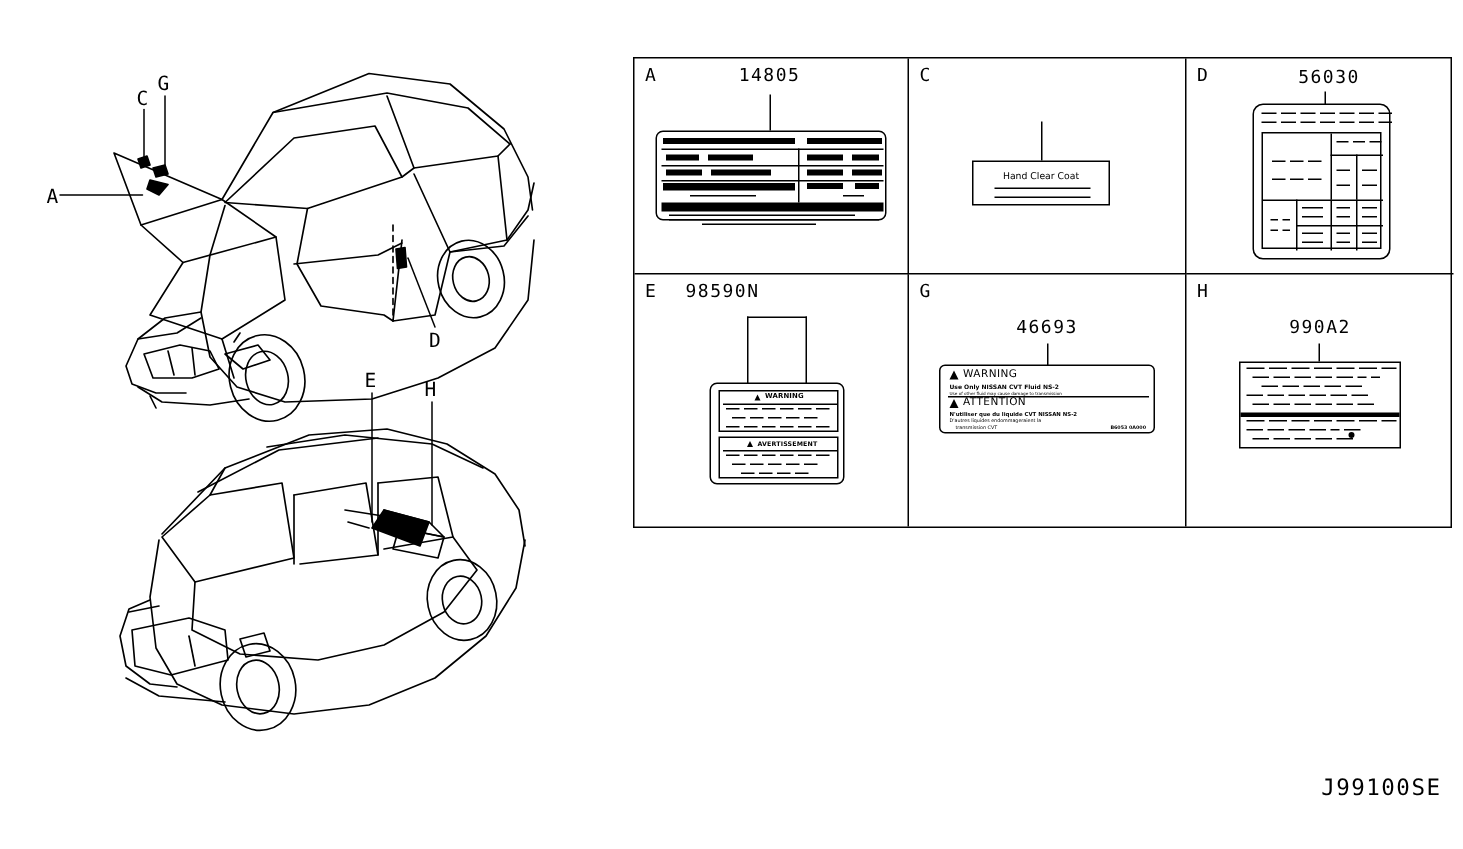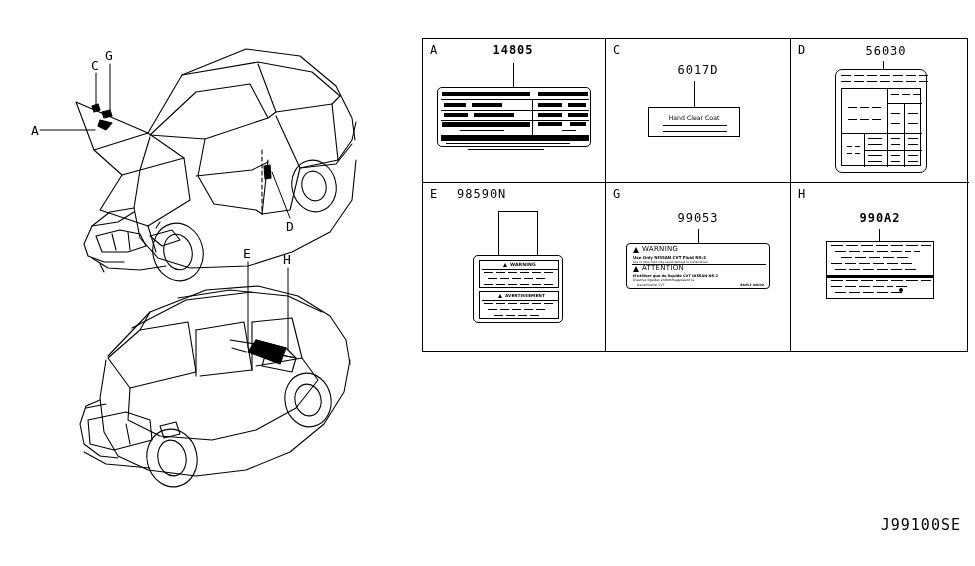--- a/index.html
+++ b/index.html
@@ -273,21 +273,21 @@
       <text class="callout-letter" x="243" y="258">E</text>
       <text class="callout-letter" x="283" y="264">H</text>
     </g>
   </svg>
 </div>
 
 <div id="label-grid">
 
   <div class="grid-cell">
     <span class="cell-letter">A</span>
-    <span class="cell-partno" style="left:10px;width:160px;font-weight:bold;">14805</span>
+    <span class="cell-partno" style="left:10px;width:160px;">14805</span>
     <div class="leader-line" style="left:90px;top:24px;height:24px;"></div>
 
     <div class="label-art" style="left:14px;top:48px;width:154px;height:60px;border-radius:5px;">
 
       <div class="hdr-band" style="left:4px;top:4px;width:88px;height:4px;"></div>
       <div class="hdr-band" style="left:100px;top:4px;width:50px;height:4px;"></div>
       <div class="rowline" style="left:3px;top:11px;width:148px;"></div>
       <div class="collines" style="left:94px;top:11px;height:36px;"></div>
 
       <div class="hdr-band" style="left:6px;top:15px;width:22px;height:3.6px;"></div>
@@ -311,21 +311,20 @@
 
       <div class="hdr-band" style="left:3px;top:48px;width:148px;height:5px;"></div>
       <div class="rowline" style="left:8px;top:55px;width:124px;"></div>
       <div class="rowline" style="left:8px;top:58px;width:140px;"></div>
       <div class="rowline" style="left:30px;top:61px;width:76px;"></div>
     </div>
   </div>
 
   <div class="grid-cell">
     <span class="cell-letter">C</span>
-    <span class="cell-partno" style="top:24px;">6017D</span>
     <div class="leader-line" style="left:88px;top:42px;height:32px;"></div>
 
     <div class="label-art" style="left:42px;top:68px;width:92px;height:30px;">
       <span class="cc-text" style="top:6px;">Hand Clear Coat</span>
       <div class="rowline" style="left:14px;top:17px;width:64px;"></div>
       <div class="rowline" style="left:14px;top:23px;width:64px;"></div>
     </div>
   </div>
 
   <div class="grid-cell col-last">
@@ -500,21 +499,21 @@
             <i style="width:9px"></i>
             <i style="width:9px"></i>
             <i style="width:9px"></i>
         </div>
       </div>
     </div>
   </div>
 
   <div class="grid-cell row-last">
     <span class="cell-letter">G</span>
-    <span class="cell-partno" style="top:28px;">99053</span>
+    <span class="cell-partno" style="top:28px;">46693</span>
     <div class="leader-line" style="left:92px;top:46px;height:18px;"></div>
 
     <div class="label-art" style="left:20px;top:60px;width:144px;height:46px;border-radius:4px;">
 
       <div class="tri" style="left:6px;top:3px;"></div>
       <span class="warn-title" style="left:15px;top:1px;">WARNING</span>
       <span class="mini-text" style="left:6px;top:11px;font-weight:bold;font-size:4px;">Use Only NISSAN CVT Fluid NS-2</span>
       <span class="mini-text" style="left:6px;top:16px;font-size:2.8px;">Use of other fluid may cause damage to transmission</span>
       <div class="rowline" style="left:5px;top:20px;width:134px;"></div>
 
@@ -522,21 +521,21 @@
       <span class="warn-title" style="left:15px;top:20px;">ATTENTION</span>
       <span class="mini-text" style="left:6px;top:30px;font-weight:bold;font-size:3.6px;">N'utiliser que du liquide CVT NISSAN NS-2</span>
       <span class="mini-text" style="left:6px;top:34px;font-size:3.2px;">D'autres liquides endommageraient la</span>
       <span class="mini-text" style="left:10px;top:39px;font-size:3.2px;">transmission CVT</span>
       <span class="mini-text" style="right:5px;top:39px;font-size:3.2px;font-weight:bold;">B6053 0A000</span>
     </div>
   </div>
 
   <div class="grid-cell col-last row-last">
     <span class="cell-letter">H</span>
-    <span class="cell-partno" style="top:28px;font-weight:bold;">990A2</span>
+    <span class="cell-partno" style="top:28px;">990A2</span>
     <div class="leader-line" style="left:88px;top:46px;height:14px;"></div>
 
     <div class="label-art" style="left:35px;top:58px;width:108px;height:58px;">
 
       <div class="dashrow" style="left:4px;top:3px;">
         <i style="width:12px"></i>
           <i style="width:12px"></i>
           <i style="width:12px"></i>
           <i style="width:12px"></i>
         <i style="width:12px"></i>

